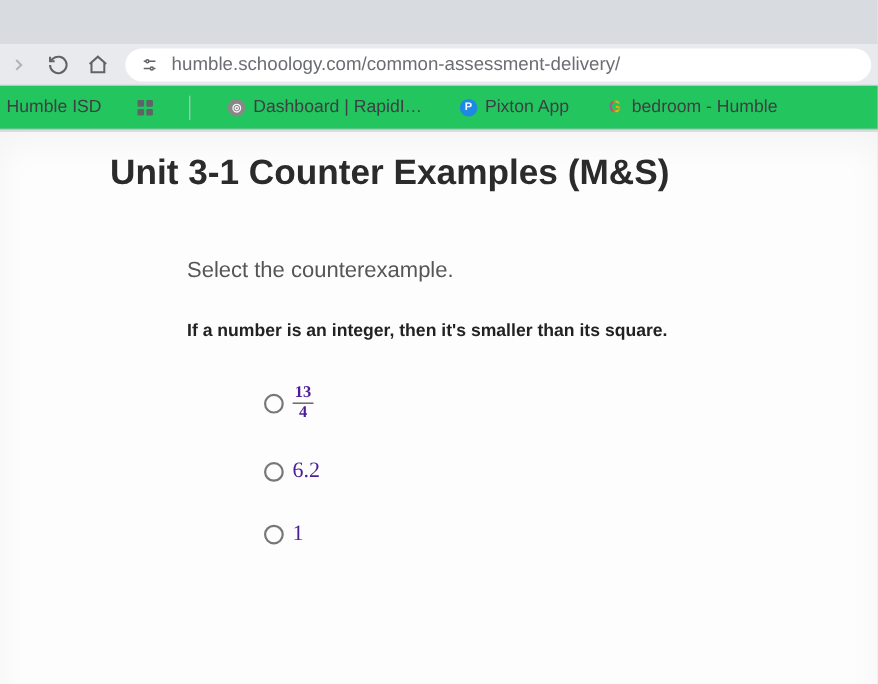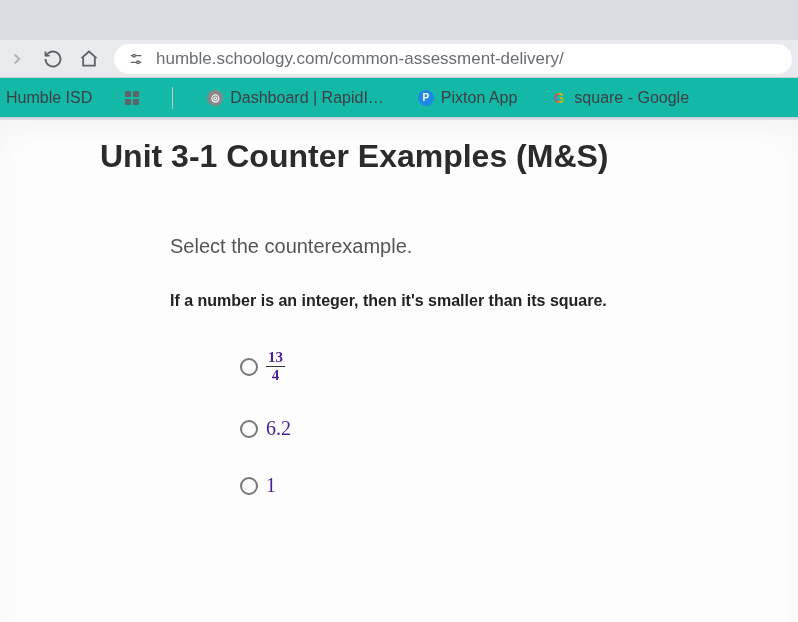--- a/index.html
+++ b/index.html
@@ -40,21 +40,21 @@
     gap: 10px;
     overflow: hidden;
     white-space: nowrap;
   }
   .tune-icon {
     width:20px;height:20px;display:flex;align-items:center;justify-content:center;
     color:#5f6368;font-size:14px;line-height:1;
   }
   .bookmarks-bar {
     height: 40px;
-    background: #14b8a6;
+    background: #22c55e;
     display: flex;
     align-items: center;
     padding: 0 6px;
     gap: 33px;
     border-bottom: 1px solid #c9ccd1;
     overflow: hidden;
     white-space: nowrap;
   }
   .bm-item {
     display: flex;
@@ -185,21 +185,21 @@
   <div class="bm-item">
     <div class="bm-icon">
       <div class="fav-circle" style="background:#1e88e5;">P</div>
     </div>
     <span>Pixton App</span>
   </div>
   <div class="bm-item">
     <div class="bm-icon">
       <span style="font-weight:bold;font-size:15px;background:linear-gradient(90deg,#4285F4,#EA4335,#FBBC05,#34A853);-webkit-background-clip:text;color:transparent;">G</span>
     </div>
-    <span>square - Google</span>
+    <span>bedroom - Humble</span>
   </div>
 </div>
 
 <div class="content-page">
   <h1 class="page-title">Unit 3-1 Counter Examples (M&amp;S)</h1>
 
   <div class="question-block">
     <p class="instruction">Select the counterexample.</p>
     <p class="statement">If a number is an integer, then it's smaller than its square.</p>
 

